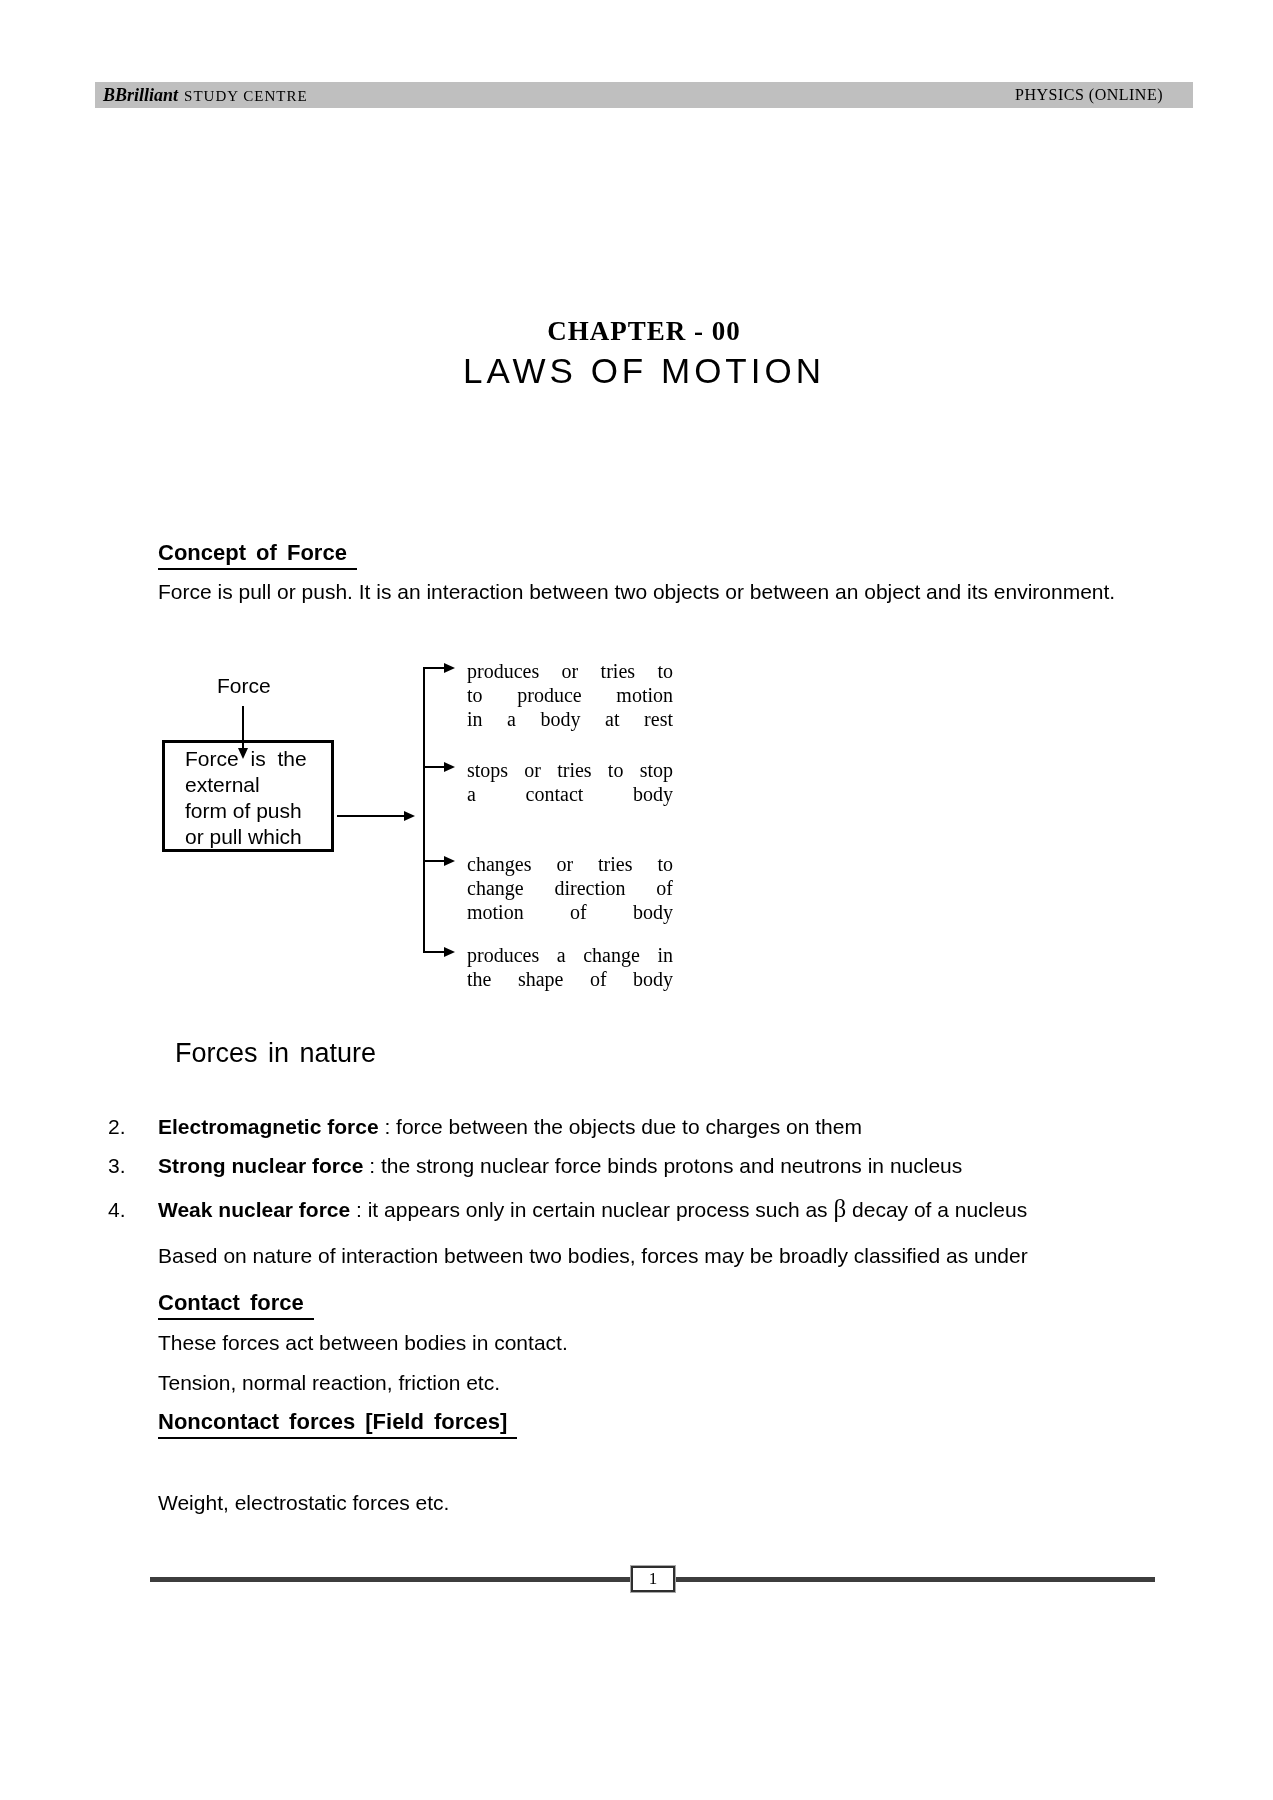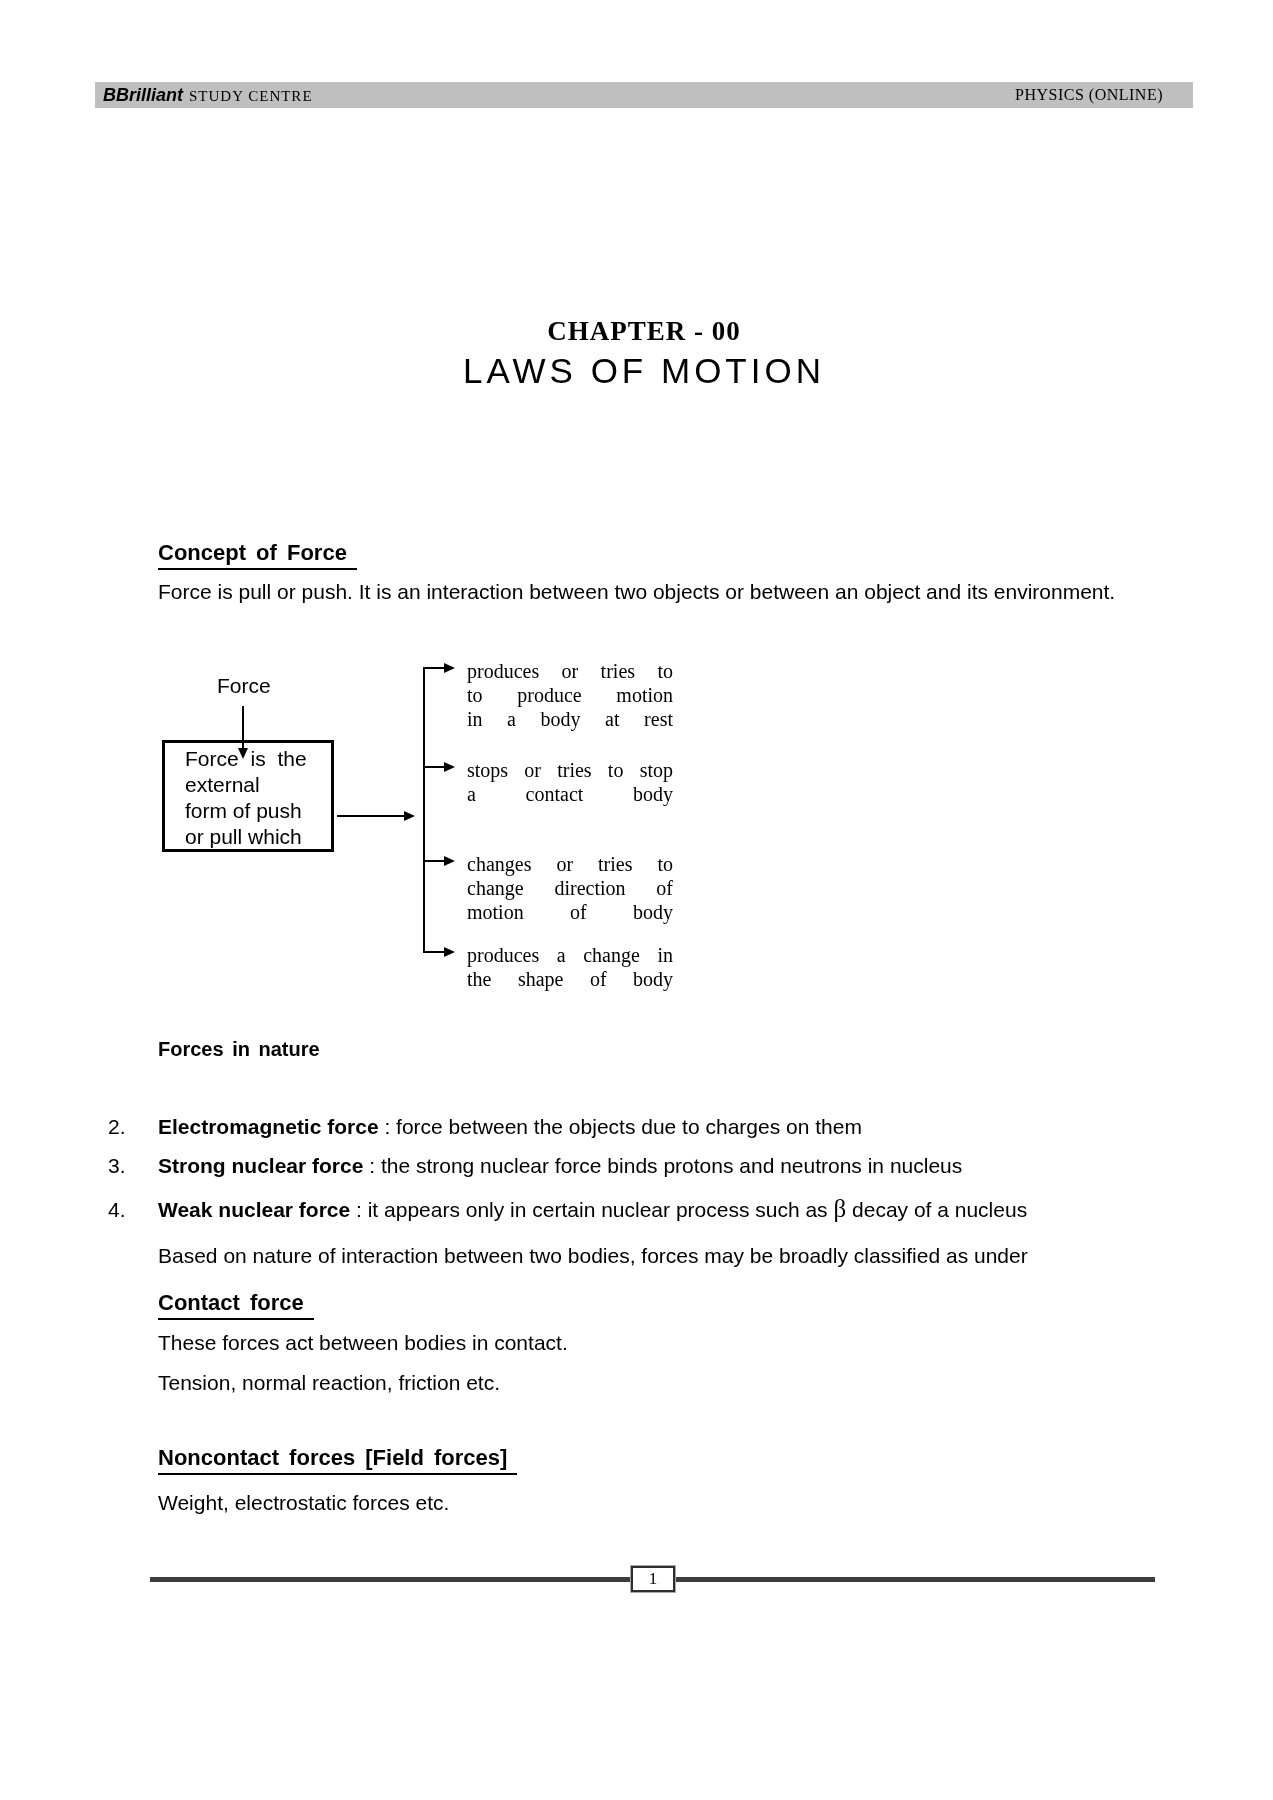--- a/index.html
+++ b/index.html
@@ -21,21 +21,21 @@
     width: 1098px; height: 26px;
     background: #bfbfbf;
     display: flex;
     justify-content: space-between;
     align-items: center;
     box-sizing: border-box;
     padding: 0 30px 0 8px;
   }
   .brand { white-space: nowrap; }
   .brand-bold {
-    font-family: Liberation Sans, sans-serif;
+    font-family: Liberation Serif, serif;
     font-weight: bold; font-style: italic;
     font-size: 18px; letter-spacing: 0px;
   }
   .brand-rest {
     font-family: "Liberation Serif", serif;
     font-size: 15px; letter-spacing: 1px; margin-left: 6px;
   }
   .header-right {
     font-family: "Liberation Serif", serif;
     font-size: 16px; letter-spacing: 0.5px;
@@ -59,21 +59,21 @@
   }
 
   
   .h-underline {
     display: inline-block;
     font-weight: bold; font-size: 22px;
     word-spacing: 4px;
     border-bottom: 2.5px solid #000;
     padding: 0 10px 2px 0;
   }
-  .h-bold { font-weight: bold; font-size: 20px; word-spacing: 3px; }
+  .h-bold { font-weight: normal; font-size: 27px; word-spacing: 3px; margin-left: 17px; }
   .body-line { font-size: 21px; white-space: nowrap; }
 
   
   .list-item { position: absolute; left: 108px; font-size: 21px; white-space: nowrap; }
   .list-num { display: inline-block; width: 50px; }
   .list-term { font-weight: bold; }
   .beta { font-family: "Liberation Serif", serif; font-size: 25px; line-height: 21px; }
 
   
   .dg-label { position: absolute; font-size: 21px; }
@@ -206,21 +206,21 @@
   </div>
 
   <div class="abs body-line" style="left:158px; top:1244px;">Based on nature of interaction between two bodies, forces may be broadly classified as under</div>
 
   <div class="abs" style="left:158px; top:1290px;">
     <span class="h-underline">Contact force</span>
   </div>
   <div class="abs body-line" style="left:158px; top:1331px;">These forces act between bodies in contact.</div>
   <div class="abs body-line" style="left:158px; top:1371px;">Tension, normal reaction, friction etc.</div>
 
-  <div class="abs" style="left:158px; top:1409px;margin-top:36px;">
+  <div class="abs" style="left:158px; top:1409px;">
     <span class="h-underline">Noncontact forces [Field forces]</span>
   </div>
   <div class="abs body-line" style="left:158px; top:1491px;">Weight, electrostatic forces etc.</div>
 
   <div class="footer-rule"></div>
   <div class="page-num-box">
     <span>1</span>
   </div>
 
 </div>

